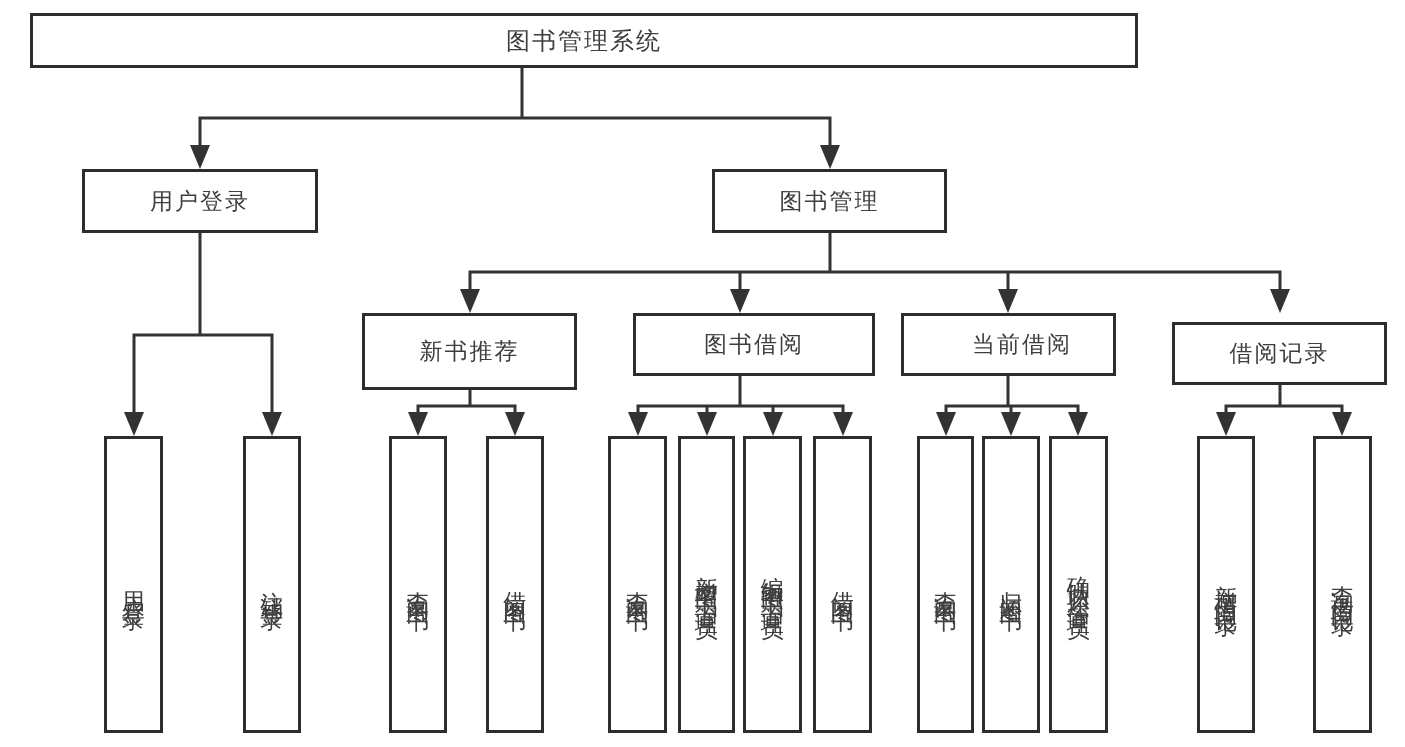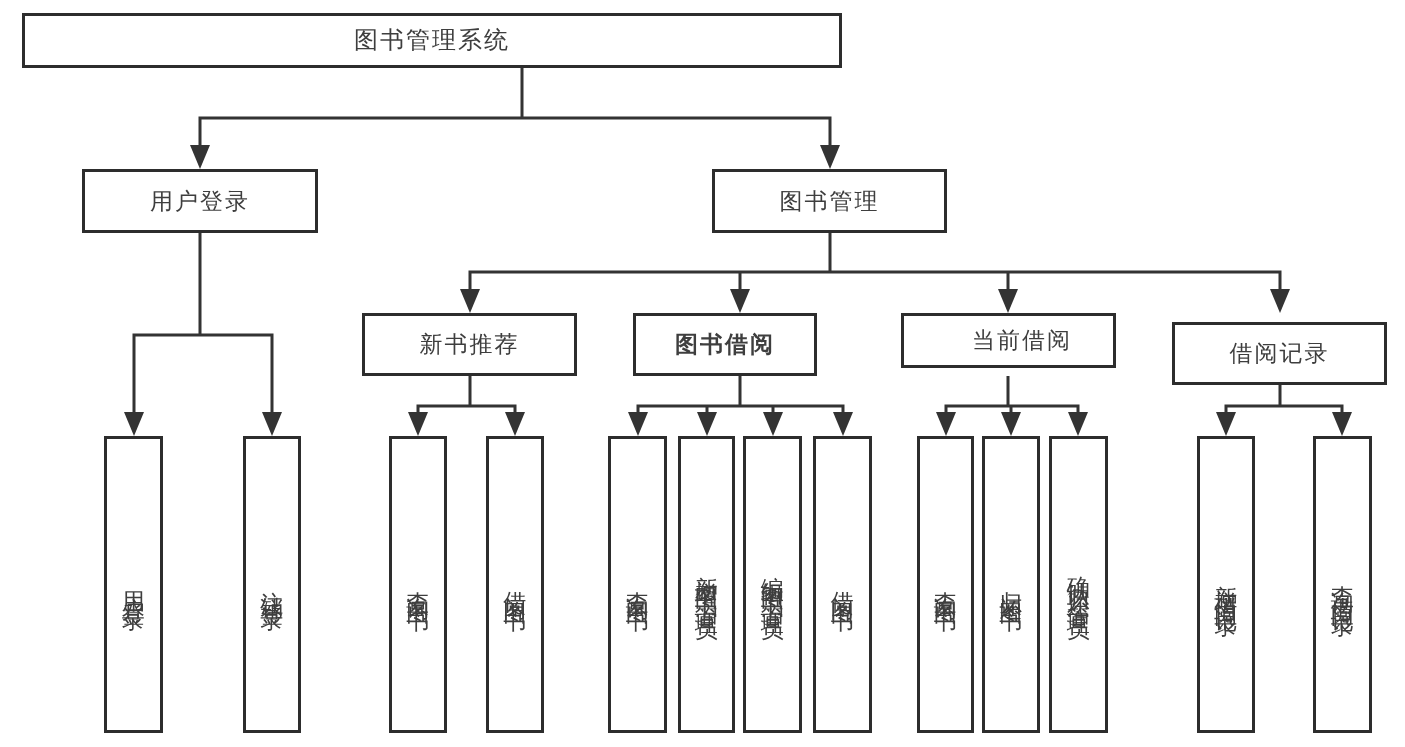--- a/index.html
+++ b/index.html
@@ -77,36 +77,36 @@
       <polygon points="833,412 853,412 843,436" fill="#333333"></polygon>
       <path d="M 1008 376 L 1008 406 M 944.5 406 L 1079.5 406 M 946 405 L 946 415 M 1011 405 L 1011 415 M 1078 405 L 1078 415" fill="none" stroke="#333333" stroke-width="3"></path>
       <polygon points="936,412 956,412 946,436" fill="#333333"></polygon>
       <polygon points="1001,412 1021,412 1011,436" fill="#333333"></polygon>
       <polygon points="1068,412 1088,412 1078,436" fill="#333333"></polygon>
       <path d="M 1280 376 L 1280 406 M 1224.5 406 L 1343.5 406 M 1226 405 L 1226 415 M 1342 405 L 1342 415" fill="none" stroke="#333333" stroke-width="3"></path>
       <polygon points="1216,412 1236,412 1226,436" fill="#333333"></polygon>
       <polygon points="1332,412 1352,412 1342,436" fill="#333333"></polygon>
     </svg>
   <div id="nodes">
-      <div class="node h root" style="left: 22px; top: 13px; width: 820px; height: 55px; font-family: Liberation Serif, serif;">
+      <div class="node h root" style="left: 30px; top: 13px; width: 1108px; height: 55px;">
         <span>图书管理系统</span>
       </div>
       <div class="node h" style="left: 82px; top: 169px; width: 236px; height: 64px;">
         <span>用户登录</span>
       </div>
       <div class="node h" style="left: 712px; top: 169px; width: 235px; height: 64px;">
         <span>图书管理</span>
       </div>
-      <div class="node h" style="left: 362px; top: 313px; width: 215px; height: 63px;">
+      <div class="node h" style="left: 362px; top: 313px; width: 215px; height: 77px;">
         <span>新书推荐</span>
       </div>
-      <div class="node h" style="left: 633px; top: 313px; width: 184px; height: 63px; font-weight: bold;">
+      <div class="node h" style="left: 633px; top: 313px; width: 242px; height: 63px;">
         <span>图书借阅</span>
       </div>
-      <div class="node h" style="left: 901px; top: 313px; width: 215px; height: 55px; padding-left: 27px;">
+      <div class="node h" style="left: 901px; top: 313px; width: 215px; height: 63px; padding-left: 27px;">
         <span>当前借阅</span>
       </div>
       <div class="node h" style="left: 1172px; top: 313px; width: 215px; height: 63px; margin-top: 9px;">
         <span>借阅记录</span>
       </div>
       <div class="node v" style="left: 104px; top: 436px; width: 59px; height: 297px;">
         <span>用户登录</span>
       </div>
       <div class="node v" style="left: 243px; top: 436px; width: 58px; height: 297px;">
         <span>注销登录</span>

